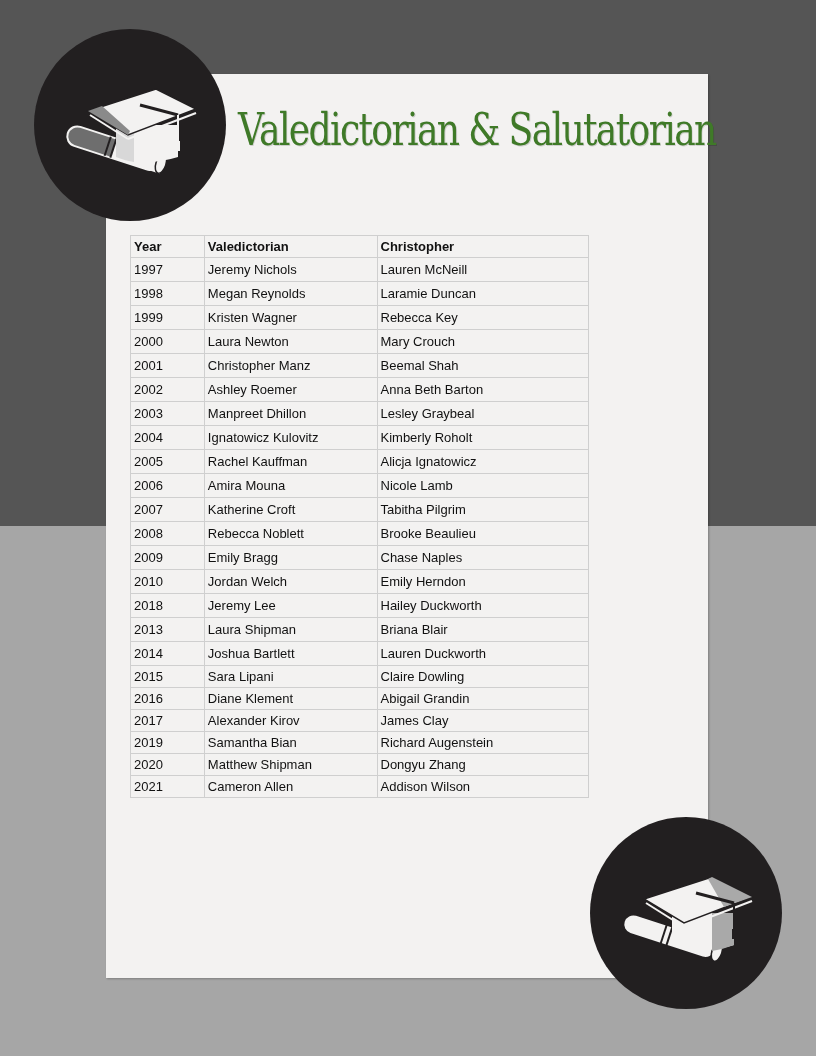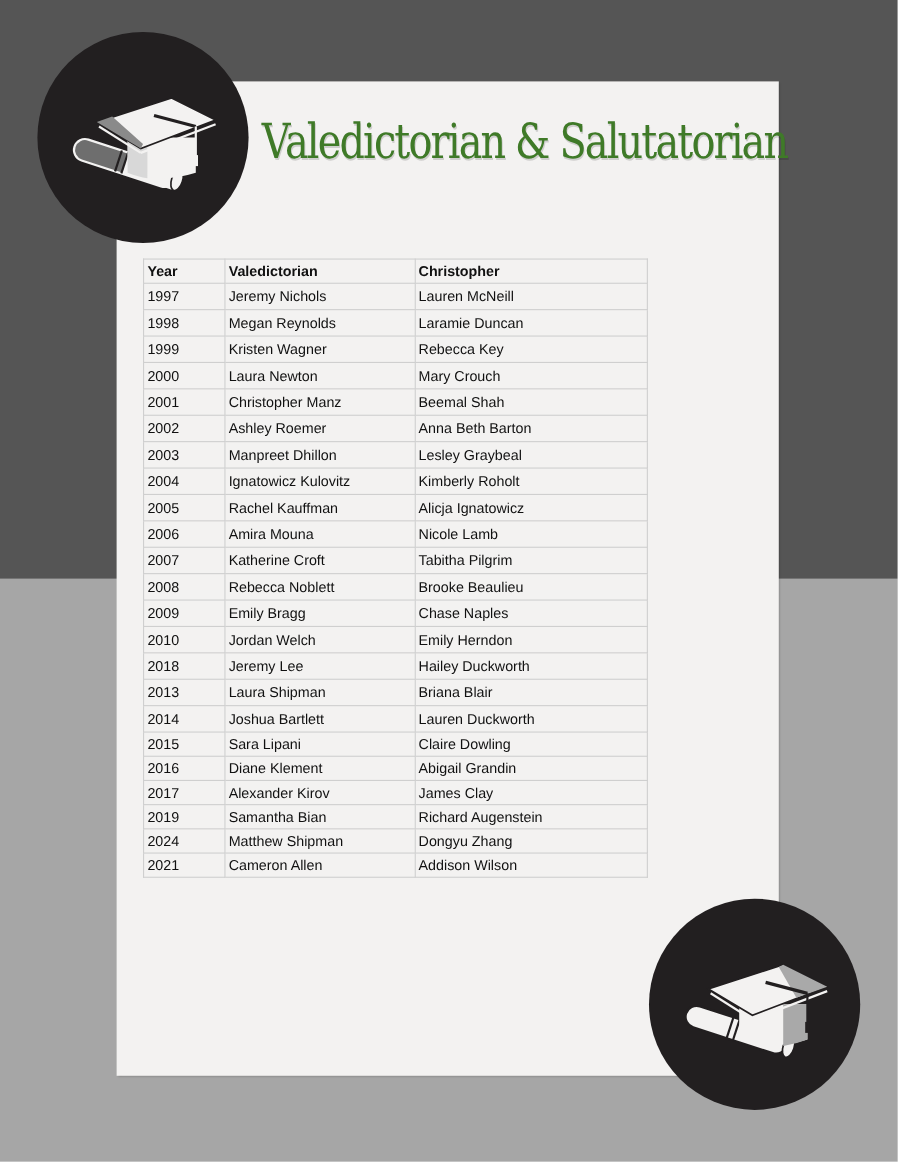--- a/index.html
+++ b/index.html
@@ -195,21 +195,21 @@
         <td>2017</td>
         <td>Alexander Kirov</td>
         <td>James Clay</td>
       </tr>
       <tr class="late">
         <td>2019</td>
         <td>Samantha Bian</td>
         <td>Richard Augenstein</td>
       </tr>
       <tr class="late">
-        <td>2024</td>
+        <td>2020</td>
         <td>Matthew Shipman</td>
         <td>Dongyu Zhang</td>
       </tr>
       <tr class="late">
         <td>2021</td>
         <td>Cameron Allen</td>
         <td>Addison Wilson</td>
       </tr>
     </tbody>
 </table>

